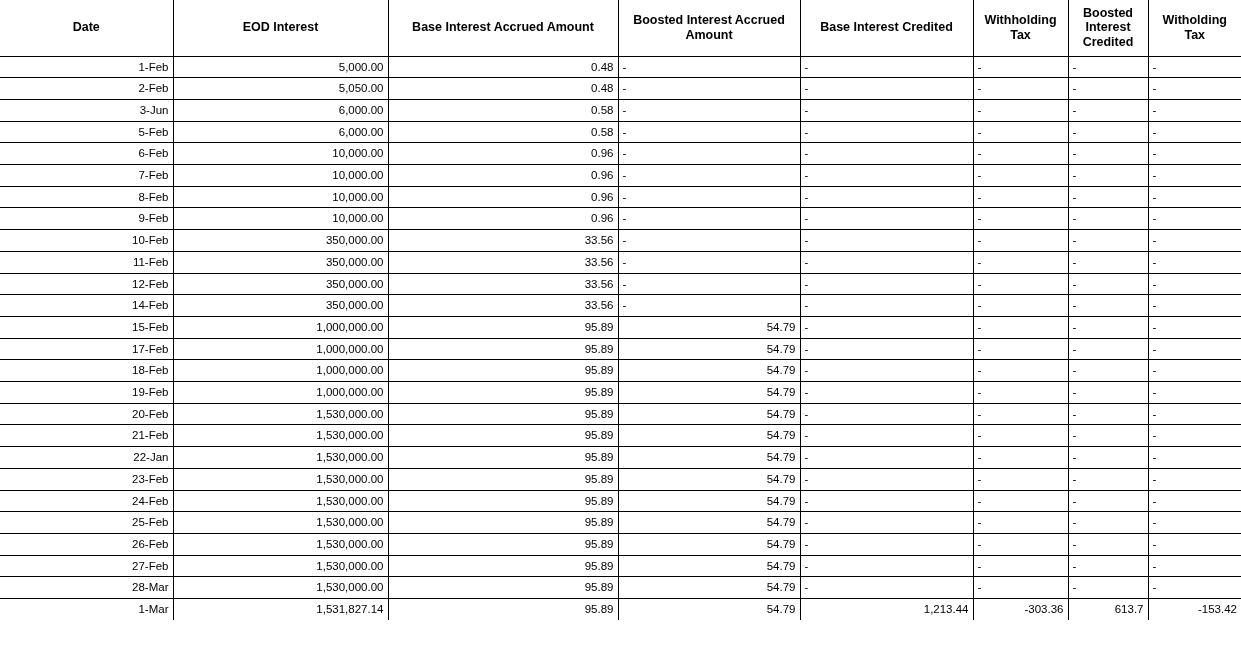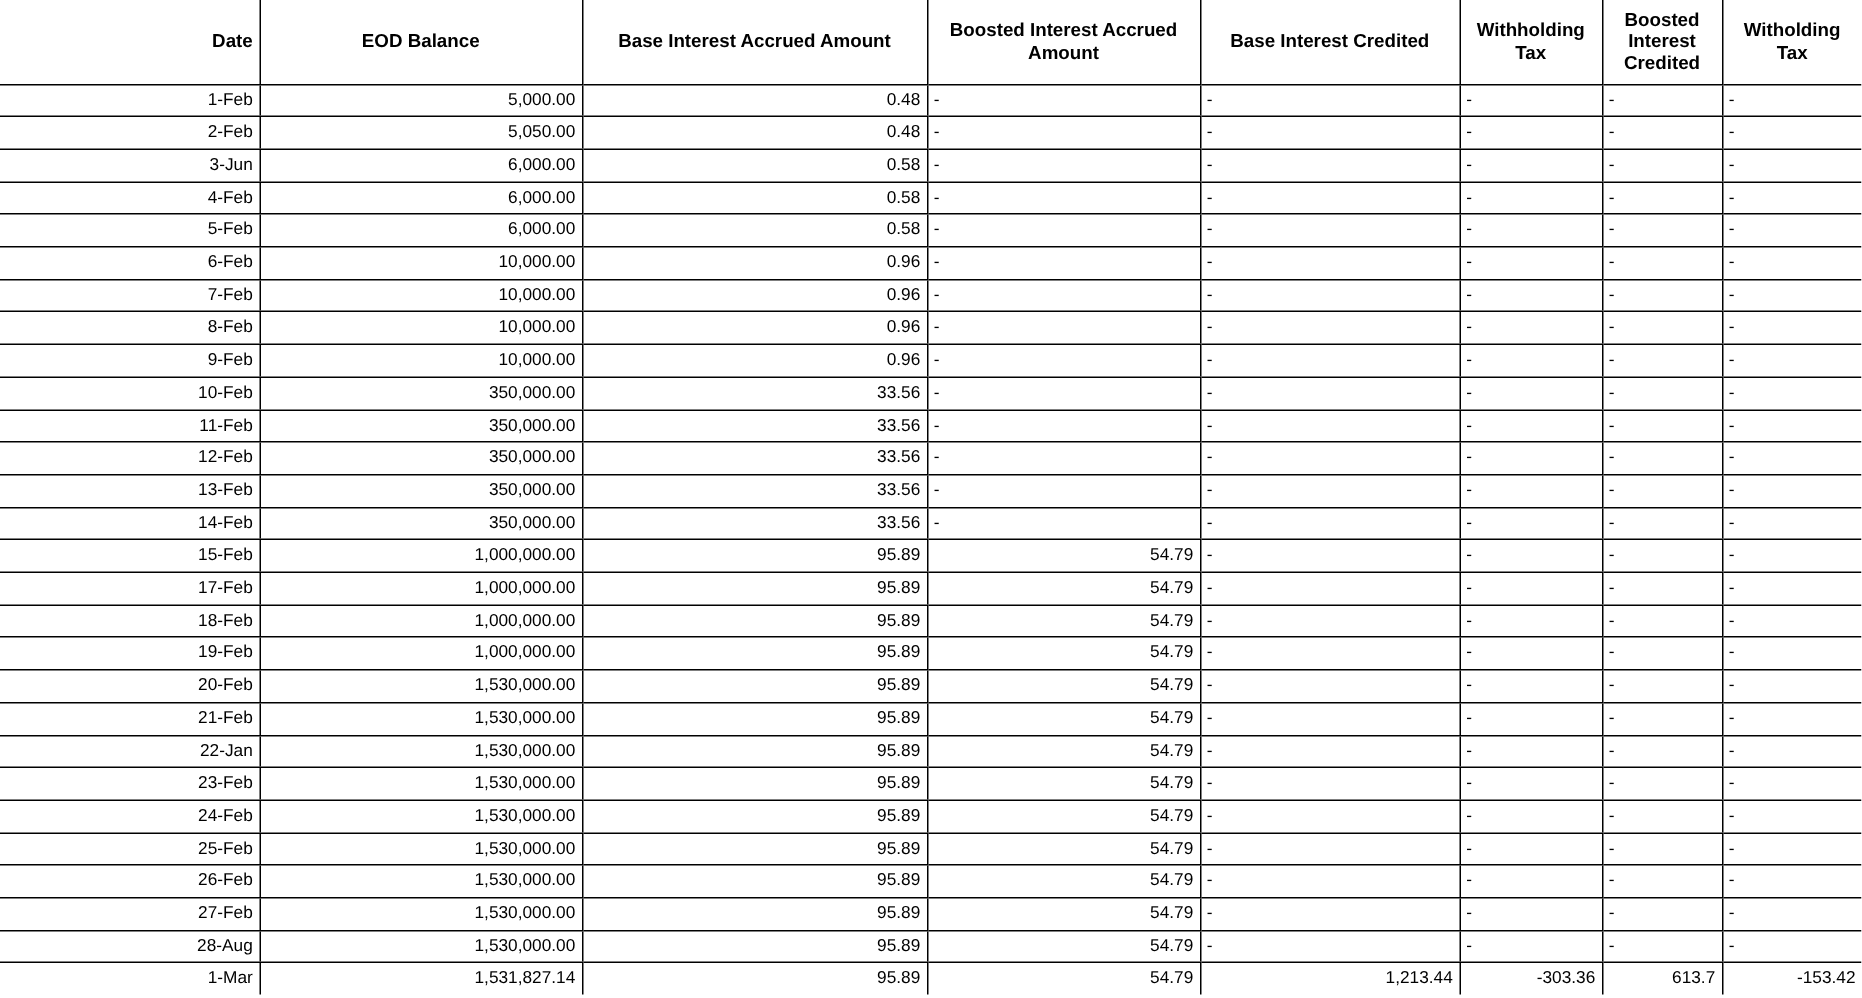--- a/index.html
+++ b/index.html
@@ -48,21 +48,20 @@
     font-size: 12.5px;
     line-height: 1.18;
     padding: 0 4px;
     border-left: 1px solid #000;
     border-bottom: 1.6px solid #000;
     background: #ffffff;
     box-sizing: border-box;
   }
   thead th:first-child {
     border-left: none;
-    text-align: right;
   }
 
   
   tbody td {
     height: 20.7px;
     line-height: 20.7px;
     padding: 0 4px;
     border-left: 1px solid #000;
     border-bottom: 1px solid #000;
     box-sizing: border-box;
@@ -92,21 +91,21 @@
       <col class="c-base">
       <col class="c-boost">
       <col class="c-basecr">
       <col class="c-wht1">
       <col class="c-boostcr">
       <col class="c-wht2">
     </colgroup>
     <thead>
       <tr>
         <th>Date</th>
-        <th>EOD Balance</th>
+        <th>EOD Interest</th>
         <th>Base Interest Accrued Amount</th>
         <th>Boosted Interest Accrued Amount</th>
         <th>Base Interest Credited</th>
         <th>Withholding Tax</th>
         <th>Boosted Interest Credited</th>
         <th>Witholding Tax</th>
       </tr>
     </thead>
     <tbody>
         <tr>
@@ -133,30 +132,20 @@
           <td class="num">3-Jun</td>
           <td class="num">6,000.00</td>
           <td class="num">0.58</td>
           <td class="dash">-</td>
           <td class="dash">-</td>
           <td class="dash">-</td>
           <td class="dash">-</td>
           <td class="dash">-</td>
         </tr>
         <tr>
-          <td class="num">4-Feb</td>
-          <td class="num">6,000.00</td>
-          <td class="num">0.58</td>
-          <td class="dash">-</td>
-          <td class="dash">-</td>
-          <td class="dash">-</td>
-          <td class="dash">-</td>
-          <td class="dash">-</td>
-        </tr>
-        <tr>
           <td class="num">5-Feb</td>
           <td class="num">6,000.00</td>
           <td class="num">0.58</td>
           <td class="dash">-</td>
           <td class="dash">-</td>
           <td class="dash">-</td>
           <td class="dash">-</td>
           <td class="dash">-</td>
         </tr>
         <tr>
@@ -223,30 +212,20 @@
           <td class="num">12-Feb</td>
           <td class="num">350,000.00</td>
           <td class="num">33.56</td>
           <td class="dash">-</td>
           <td class="dash">-</td>
           <td class="dash">-</td>
           <td class="dash">-</td>
           <td class="dash">-</td>
         </tr>
         <tr>
-          <td class="num">13-Feb</td>
-          <td class="num">350,000.00</td>
-          <td class="num">33.56</td>
-          <td class="dash">-</td>
-          <td class="dash">-</td>
-          <td class="dash">-</td>
-          <td class="dash">-</td>
-          <td class="dash">-</td>
-        </tr>
-        <tr>
           <td class="num">14-Feb</td>
           <td class="num">350,000.00</td>
           <td class="num">33.56</td>
           <td class="dash">-</td>
           <td class="dash">-</td>
           <td class="dash">-</td>
           <td class="dash">-</td>
           <td class="dash">-</td>
         </tr>
         <tr>
@@ -363,21 +342,21 @@
           <td class="num">27-Feb</td>
           <td class="num">1,530,000.00</td>
           <td class="num">95.89</td>
           <td class="num">54.79</td>
           <td class="dash">-</td>
           <td class="dash">-</td>
           <td class="dash">-</td>
           <td class="dash">-</td>
         </tr>
         <tr>
-          <td class="num">28-Aug</td>
+          <td class="num">28-Mar</td>
           <td class="num">1,530,000.00</td>
           <td class="num">95.89</td>
           <td class="num">54.79</td>
           <td class="dash">-</td>
           <td class="dash">-</td>
           <td class="dash">-</td>
           <td class="dash">-</td>
         </tr>
         <tr>
           <td class="num">1-Mar</td>

